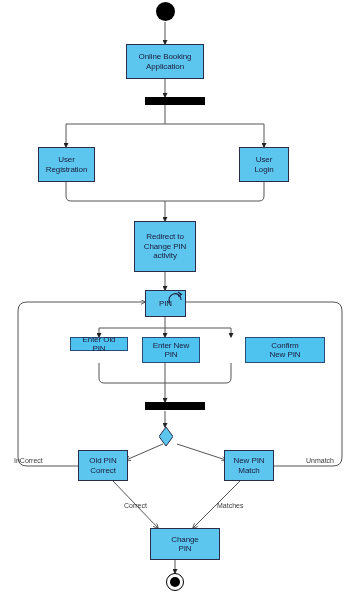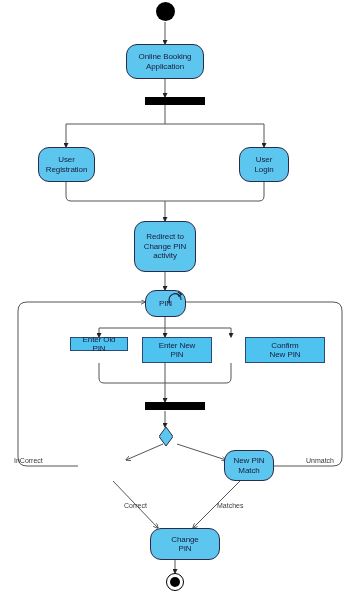--- a/index.html
+++ b/index.html
@@ -34,21 +34,21 @@
     text-align: center;
     color: #1b1b3a;
     font-size: 8px;
     line-height: 9.5px;
     font-family: "Liberation Sans", sans-serif;
     letter-spacing: -0.1px;
   }
   .action {
     background: #5CC6EF;
     border: 1px solid #2b2b4a;
-    border-radius: 11px;
+    border-radius: 0;
   }
   .rect {
     background: #4FC3F0;
     border: 1px solid #2b4a78;
     border-radius: 0;
   }
   .node-text {
     display: block;
     padding: 0 2px;
     white-space: pre-line;
@@ -179,36 +179,40 @@
   <svg class="loop-icon" style="left:166px; top:289px; width:20px; height:20px;" viewBox="0 0 20 20">
     <path d="M 4 14 A 6 6 0 1 1 15 11" fill="none" stroke="#1b1b3a" stroke-width="1.1"></path>
     <path d="M 12 3 L 15.5 5.5 L 12 7.2" fill="none" stroke="#1b1b3a" stroke-width="1.1"></path>
   </svg>
 
   <div class="node rect" style="left:70px; top:337px; width:58px; height:14px;">
     <span class="node-text">Enter Old
 PIN</span>
   </div>
 
-  <div class="node rect" style="left:142px; top:337px; width:70px; height:26px;">
+  <div class="node rect" style="left:142px; top:337px; width:58px; height:26px;">
     <span class="node-text">Enter New
 PIN</span>
   </div>
 
   <div class="node rect" style="left:245px; top:337px; width:80px; height:26px;">
     <span class="node-text">Confirm
 New PIN</span>
   </div>
 
   <div class="bar" style="left:145px; top:402px; width:60px; height:8px;"></div>
 
   <svg style="position:absolute; left:159px; top:427px; width:14px; height:19px;" viewBox="0 0 14 19">
     <polygon points="7,0 14,9.5 7,19 0,9.5" fill="#5CC6EF" stroke="#2b2b4a" stroke-width="1"></polygon>
   </svg>
 
+  <div class="node action" style="left:78px; top:450px; width:50px; height:31px;">
+    <span class="node-text">Old PIN
+Correct</span>
+  </div>
 
   <div class="node action" style="left:224px; top:450px; width:50px; height:31px;">
     <span class="node-text">New PIN
 Match</span>
   </div>
 
   <div class="node action" style="left:150px; top:528px; width:70px; height:32px;">
     <span class="node-text">Change
 PIN</span>
   </div>

